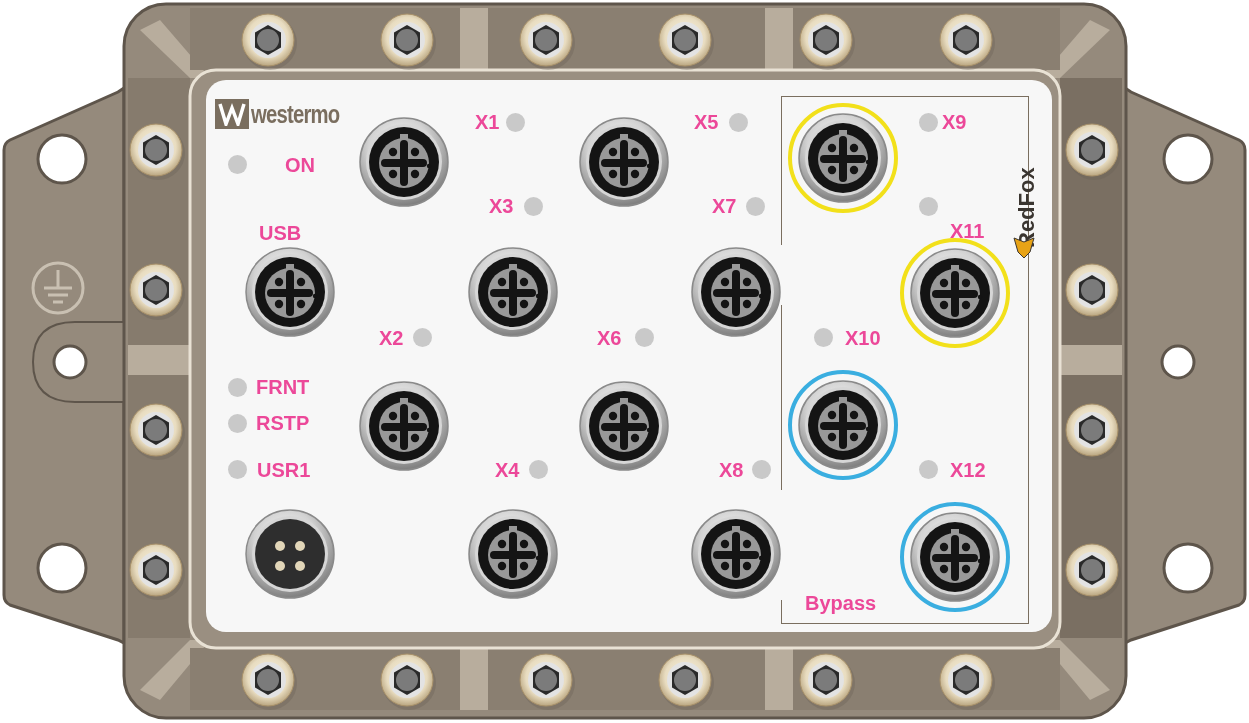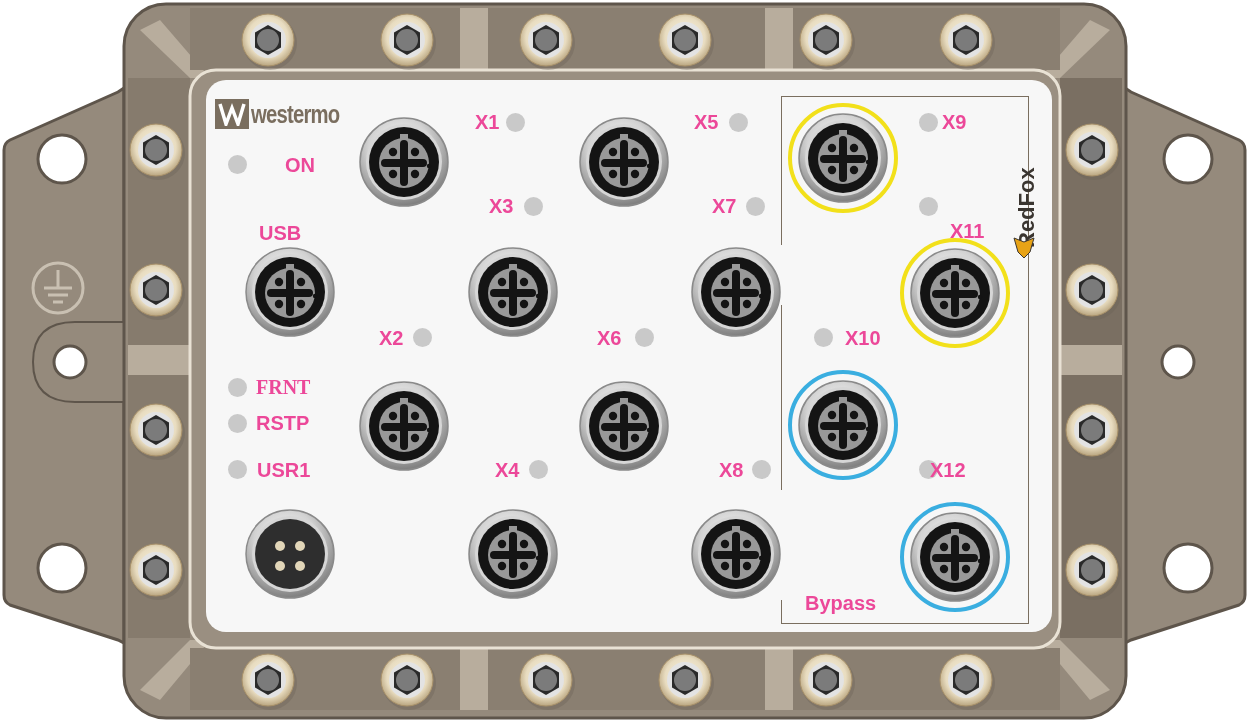--- a/index.html
+++ b/index.html
@@ -126,21 +126,21 @@
   <svg width="26" height="130" viewBox="0 0 26 130">
     <text x="0" y="0" transform="translate(22,118) rotate(-90)" font-family="Liberation Sans, sans-serif" font-weight="bold" font-size="22" fill="#3a3530">RedFox</text>
     <polygon points="2,108 12,112 22,108 18,122 12,128 6,122" fill="#e8a316" stroke="#3a3530" stroke-width="1"></polygon>
   </svg>
 </div>
 
 <div class="led" style="left:228px;top:155px;"></div>
 <div class="label" style="left:256px;top:154px;margin-left:29px;">ON</div>
 
 <div class="led" style="left:228px;top:378px;"></div>
-<div class="label" style="left:256px;top:376px;font-family:Liberation Serif, serif;">FRNT</div>
+<div class="label" style="left:256px;top:376px;">FRNT</div>
 
 <div class="led" style="left:228px;top:414px;"></div>
 <div class="label" style="left:256px;top:412px;">RSTP</div>
 
 <div class="led" style="left:228px;top:460px;"></div>
 <div class="label" style="left:257px;top:459px;">USR1</div>
 
 <div class="label" style="left:259px;top:222px;">USB</div>
 
 <div class="label" style="left:475px;top:111px;">X1</div>
@@ -170,21 +170,21 @@
 <div class="led" style="left:919px;top:113px;"></div>
 <div class="label" style="left:942px;top:111px;">X9</div>
 
 <div class="led" style="left:919px;top:197px;"></div>
 <div class="label" style="left:950px;top:195px;margin-top:25px;">X11</div>
 
 <div class="led" style="left:814px;top:328px;"></div>
 <div class="label" style="left:845px;top:327px;">X10</div>
 
 <div class="led" style="left:919px;top:460px;"></div>
-<div class="label" style="left:930px;top:459px;">X12</div>
+<div class="label" style="left:950px;top:459px;">X12</div>
 
 <div class="label" style="left:805px;top:592px;">Bypass</div>
 
 <svg width="0" height="0" style="position:absolute">
   <defs>
     <g id="m12">
       <circle cx="46" cy="46" r="44" fill="url(#ringG2)" stroke="#8a8a8a" stroke-width="1.5"></circle>
       <circle cx="46" cy="46" r="38" fill="#d6d6d6"></circle>
       <circle cx="46" cy="46" r="35" fill="#141414"></circle>
       <circle cx="46" cy="47" r="25" fill="#999999"></circle>

